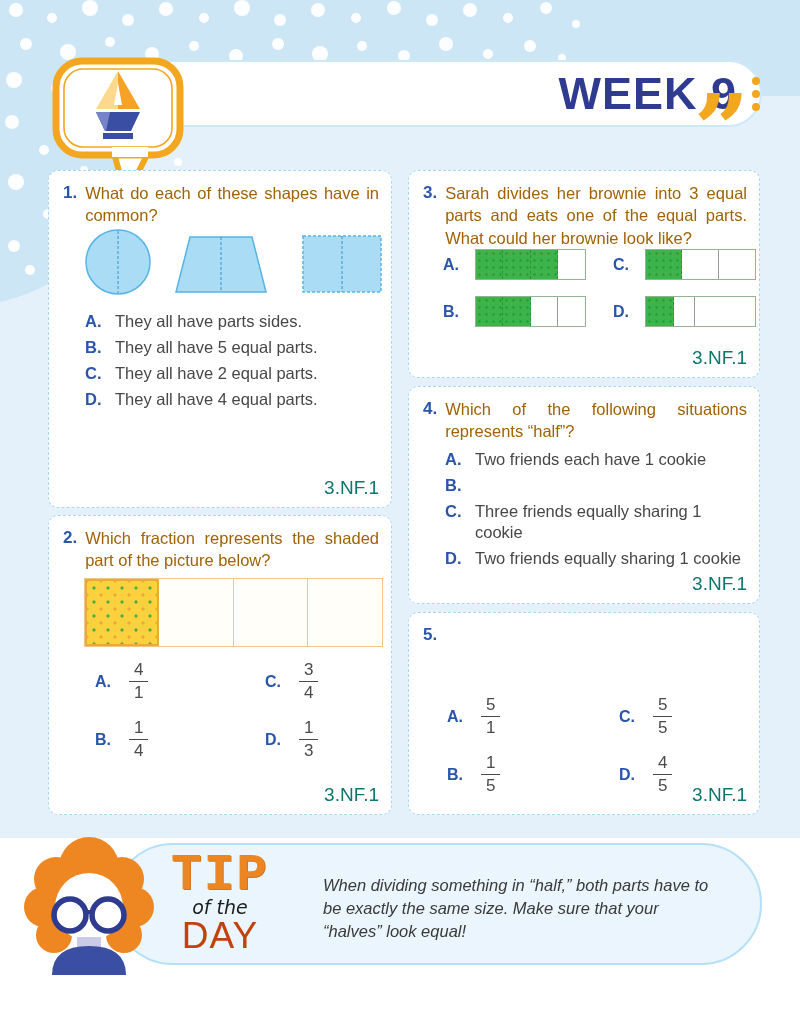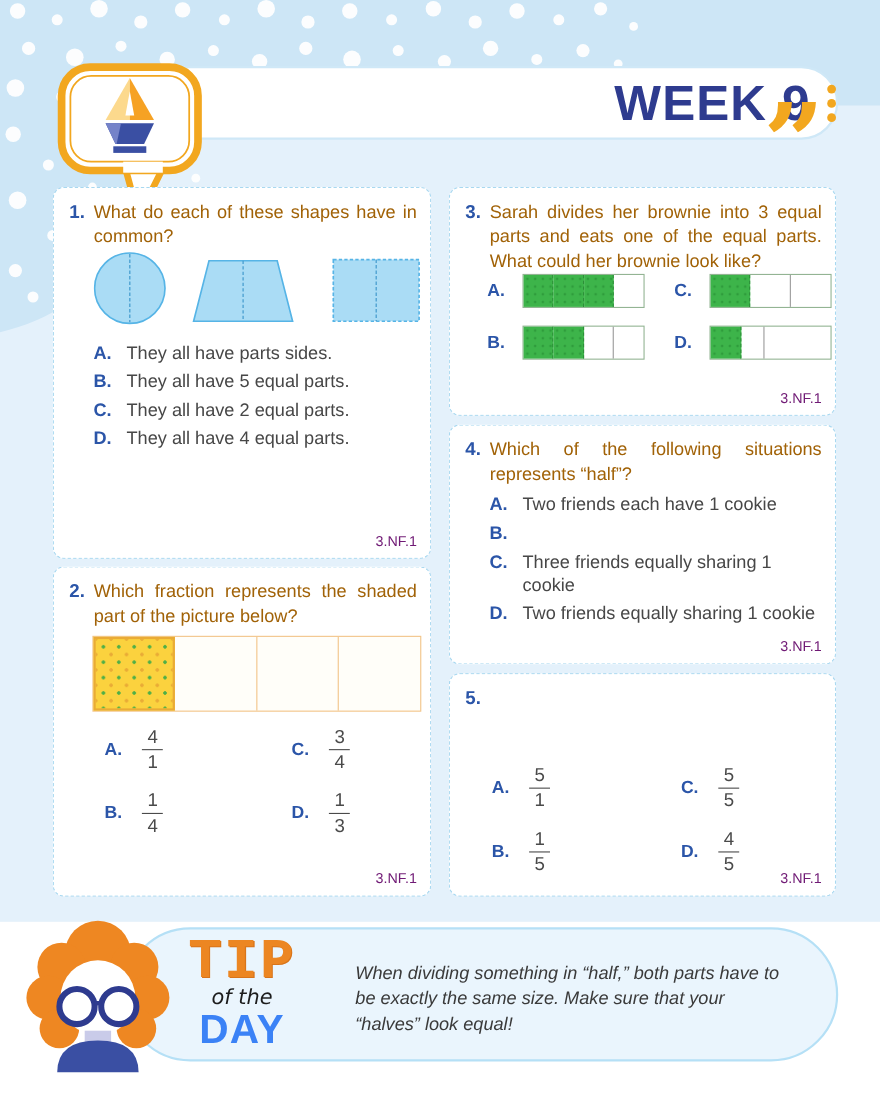--- a/index.html
+++ b/index.html
@@ -23,21 +23,21 @@
   .card { position:absolute; background:#fff; border:1.5px dashed #a8d8f0; border-radius:10px; }
   .card1 { left:48px; top:170px; width:344px; height:338px; }
   .card2 { left:48px; top:515px; width:344px; height:300px; }
   .card3 { left:408px; top:170px; width:352px; height:208px; }
   .card4 { left:408px; top:386px; width:352px; height:218px; }
   .card5 { left:408px; top:612px; width:352px; height:203px; }
 
   .q-head { display:flex; padding:11px 12px 0 14px; gap:8px; }
   .q-num { color:#2b55a8; font-weight:bold; font-size:17px; line-height:1.35; }
   .q-text { color:#a16207; font-size:16.5px; line-height:1.35; text-align:justify; flex:1; }
-  .std { position:absolute; right:12px; bottom:8px; color:#701a75; font-size:13px; }
+  .std { position:absolute; right:12px; bottom:8px; color:#0f766e; font-size:19px; }
 
   .opts { position:absolute; left:36px; display:flex; flex-direction:column; gap:4.5px; }
   .opt { display:flex; gap:10px; font-size:16.5px; line-height:1.3; }
   .opt-letter { color:#2b55a8; font-weight:bold; min-width:20px; }
   .opt-text { color:#474747; }
   .card1 .opts { top:140px; }
   .card4 .opts { top:62px; }
   .card4 .opt-text { max-width:266px; }
 
   .shapes-svg { position:absolute; left:36px; top:56px; }
@@ -74,21 +74,21 @@
   .bopt { display:flex; align-items:center; gap:12px; }
 
   
   .tip-pill { position:absolute; left:112px; top:843px; width:650px; height:122px;
     background:#eaf5fd; border:2px solid #b5e0f6; border-radius:61px; }
   .tip-title { position:absolute; left:158px; top:852px; width:124px; display:flex; flex-direction:column;
     align-items:center; text-align:center; }
   .tip-word { font-size:51px; font-weight:900; color:#ec8622; letter-spacing:2px; line-height:0.95;
     text-shadow:1px 1px 0 #d8741a;font-family:Liberation Mono, monospace; }
   .of-the { font-style:italic; font-size:19px; color:#1c1c1c; margin-top:-4px; font-family:"DejaVu Sans", sans-serif; }
-  .day-word { font-size:37px; font-weight:700; color:#3b82f6; line-height:1; margin-top:-1px; letter-spacing:1px; }
+  .day-word { font-size:37px; font-weight:400; color:#c2410c; line-height:1; margin-top:-1px; letter-spacing:1px; }
   .tip-text { position:absolute; left:323px; top:874px; width:392px; font-style:italic;
     font-size:16.5px; line-height:1.38; color:#3a3a3a; }
   .char-svg { position:absolute; left:14px; top:833px; }
   .page-badge { position:absolute; left:699px; top:896px; width:71px; height:71px; border-radius:50%;
     background:#fff; border:3px solid #f2a71f; display:flex; align-items:center; justify-content:center;
     color:#2e3b8f; font-weight:bold; font-size:24px; }
 </style>
 </head>
 <body>
 

